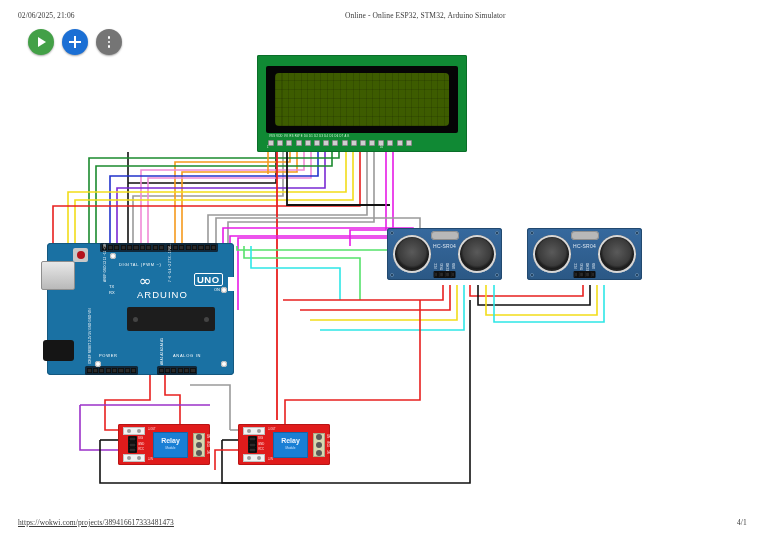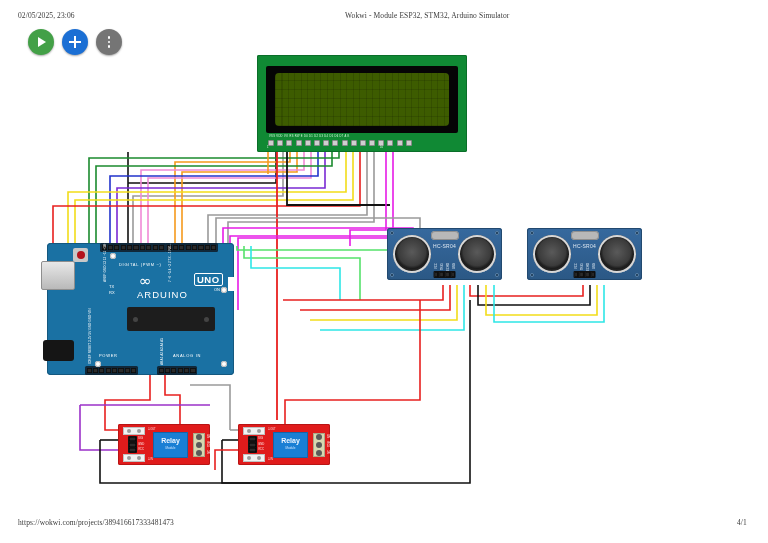--- a/index.html
+++ b/index.html
@@ -18,21 +18,21 @@
   .print-meta {
     position: absolute;
     font-family: "Liberation Serif", serif;
     font-size: 7.5px;
     color: #3a3a3a;
     white-space: nowrap;
     letter-spacing: .1px;
   }
   #hdr-date  { left: 18px;  top: 11px; }
   #hdr-title { left: 345px; top: 11px; }
-  #ftr-url   { left: 18px;  top: 518px; }
+  #ftr-url   { left: 18px;  top: 518px; text-decoration: underline; }
   #ftr-page  { left: 737px; top: 518px; }
 
   
   .toolbar { position: absolute; left: 28px; top: 29px; display: flex; gap: 8px; }
   .tbtn {
     width: 26px; height: 26px; border-radius: 50%;
     display: flex; align-items: center; justify-content: center;
     box-shadow: 0 1px 2px rgba(0,0,0,.35);
     position: relative;
   }
@@ -257,22 +257,22 @@
   }
   .rl-small {
     position:absolute; font-family:"Liberation Sans",sans-serif; font-size:2.6px; color:#ffdede;
   }
 </style>
 </head>
 <body>
 
 <div id="page">
 
-  <div class="print-meta" id="hdr-date">02/05/2025, 23:06</div>
-  <div class="print-meta" id="hdr-title">Wokwi - Module ESP32, STM32, Arduino Simulator</div>
+  <div class="print-meta" id="hdr-date">02/06/2025, 21:06</div>
+  <div class="print-meta" id="hdr-title">Online - Online ESP32, STM32, Arduino Simulator</div>
 
   <div class="toolbar">
     <div class="tbtn play">
       <span class="tri"></span>
     </div>
     <div class="tbtn add">
       <span class="plus-h"></span>
       <span class="plus-v"></span>
     </div>
     <div class="tbtn menu">

